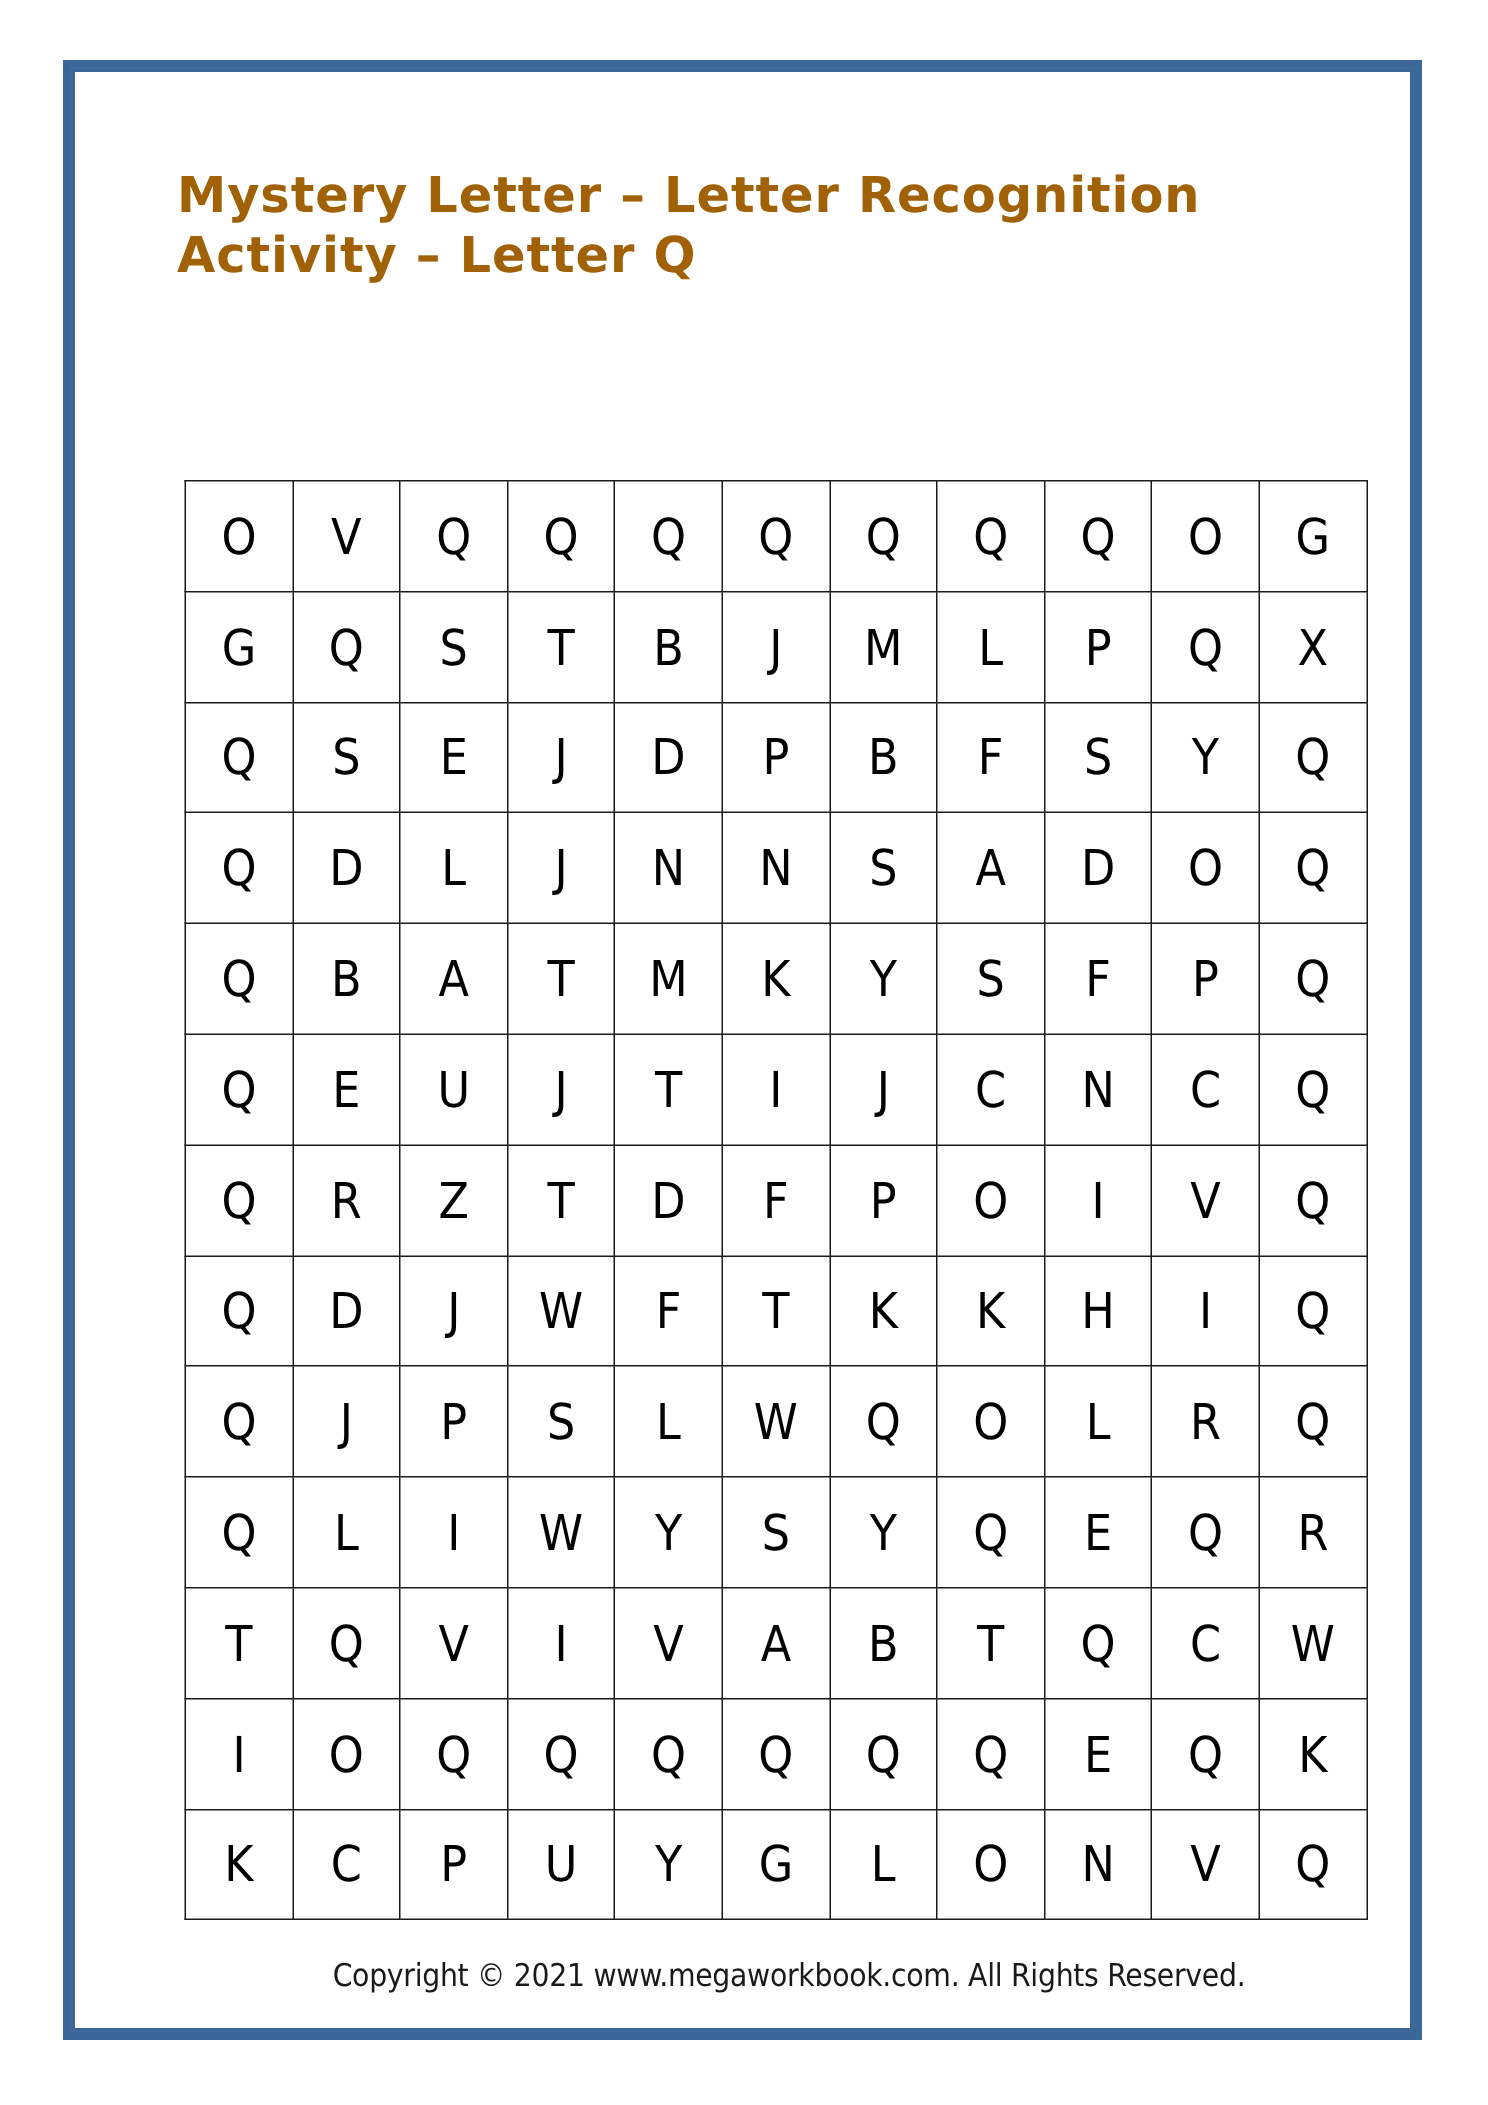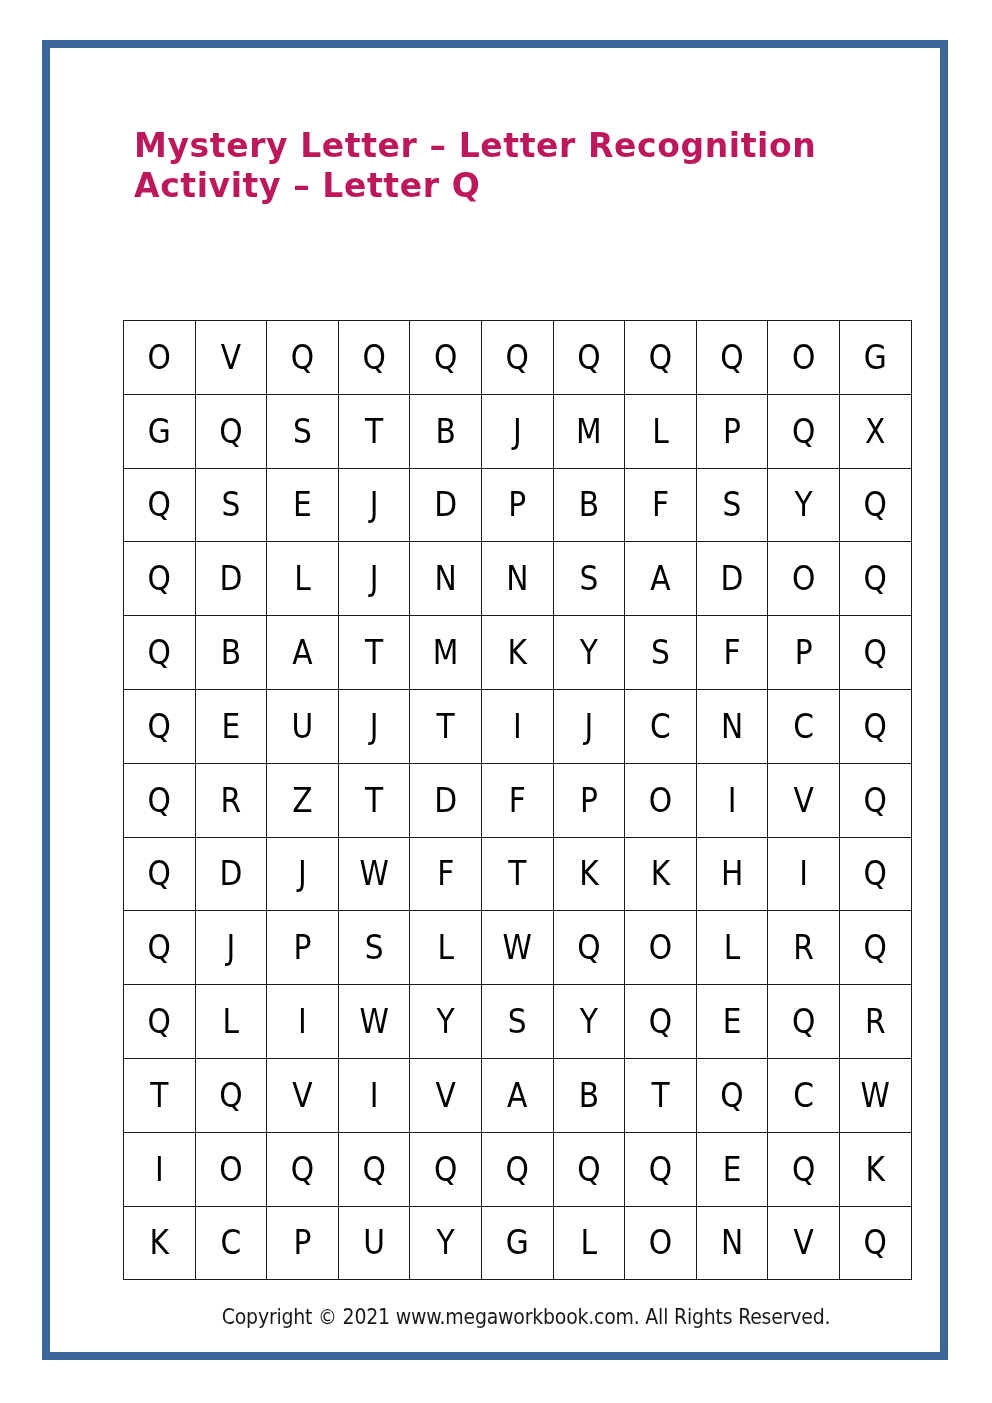--- a/index.html
+++ b/index.html
@@ -62,24 +62,24 @@
     position: absolute;
     left: 118px;
     top: 110px;
     width: 790px;
   }
 
   .title {
     font-family: "DejaVu Sans", sans-serif;
     font-size: 33px;
     font-weight: bold;
-    color: #be185d;
+    color: #a16207;
     line-height: 1.22;
     letter-spacing: 0.6px;
-    margin: 16px;
+    margin: 0;
     width: 800px;
   }
 
   .subtitle {
     font-family: "DejaVu Sans Condensed", "DejaVu Sans", sans-serif;
     font-size: 19.5px;
     color: #1a1a1a;
     line-height: 1.30;
     margin: 8px 0 0 0;
     width: 800px;

